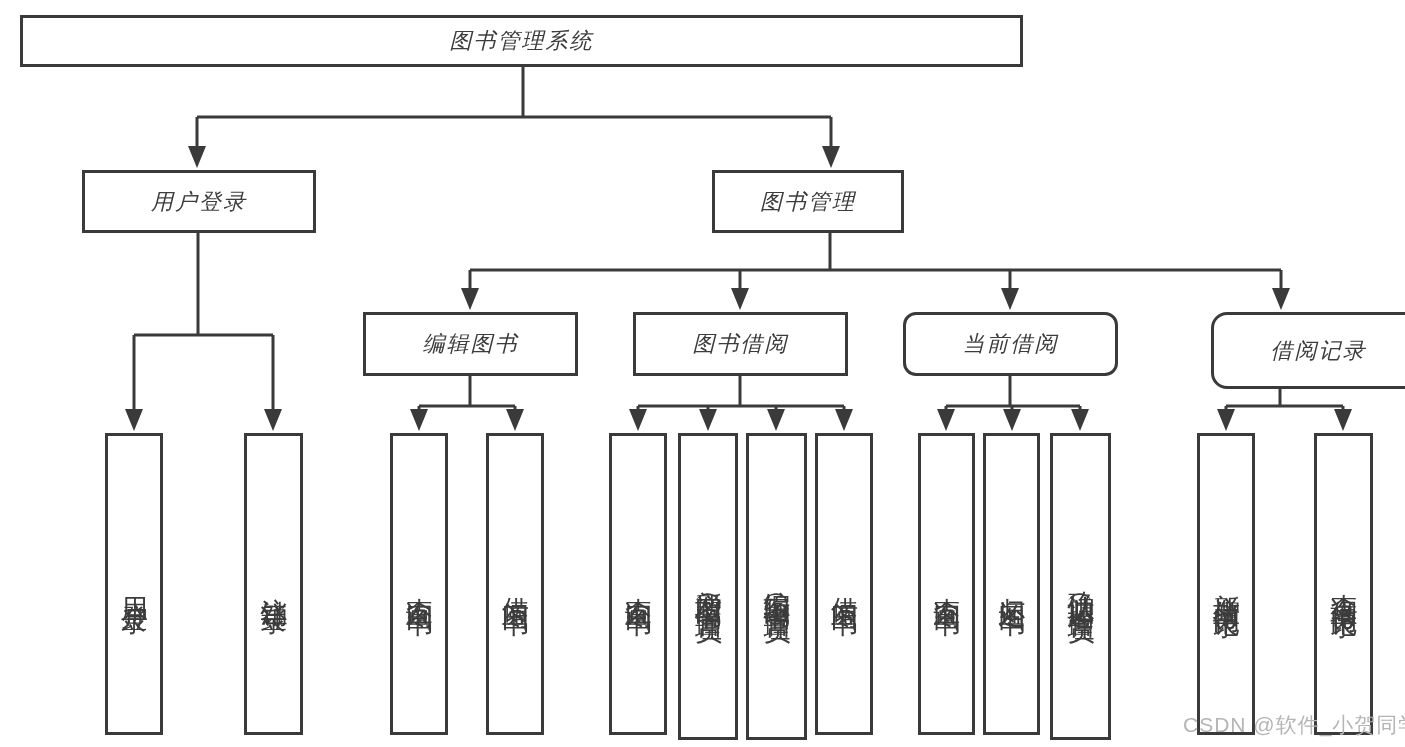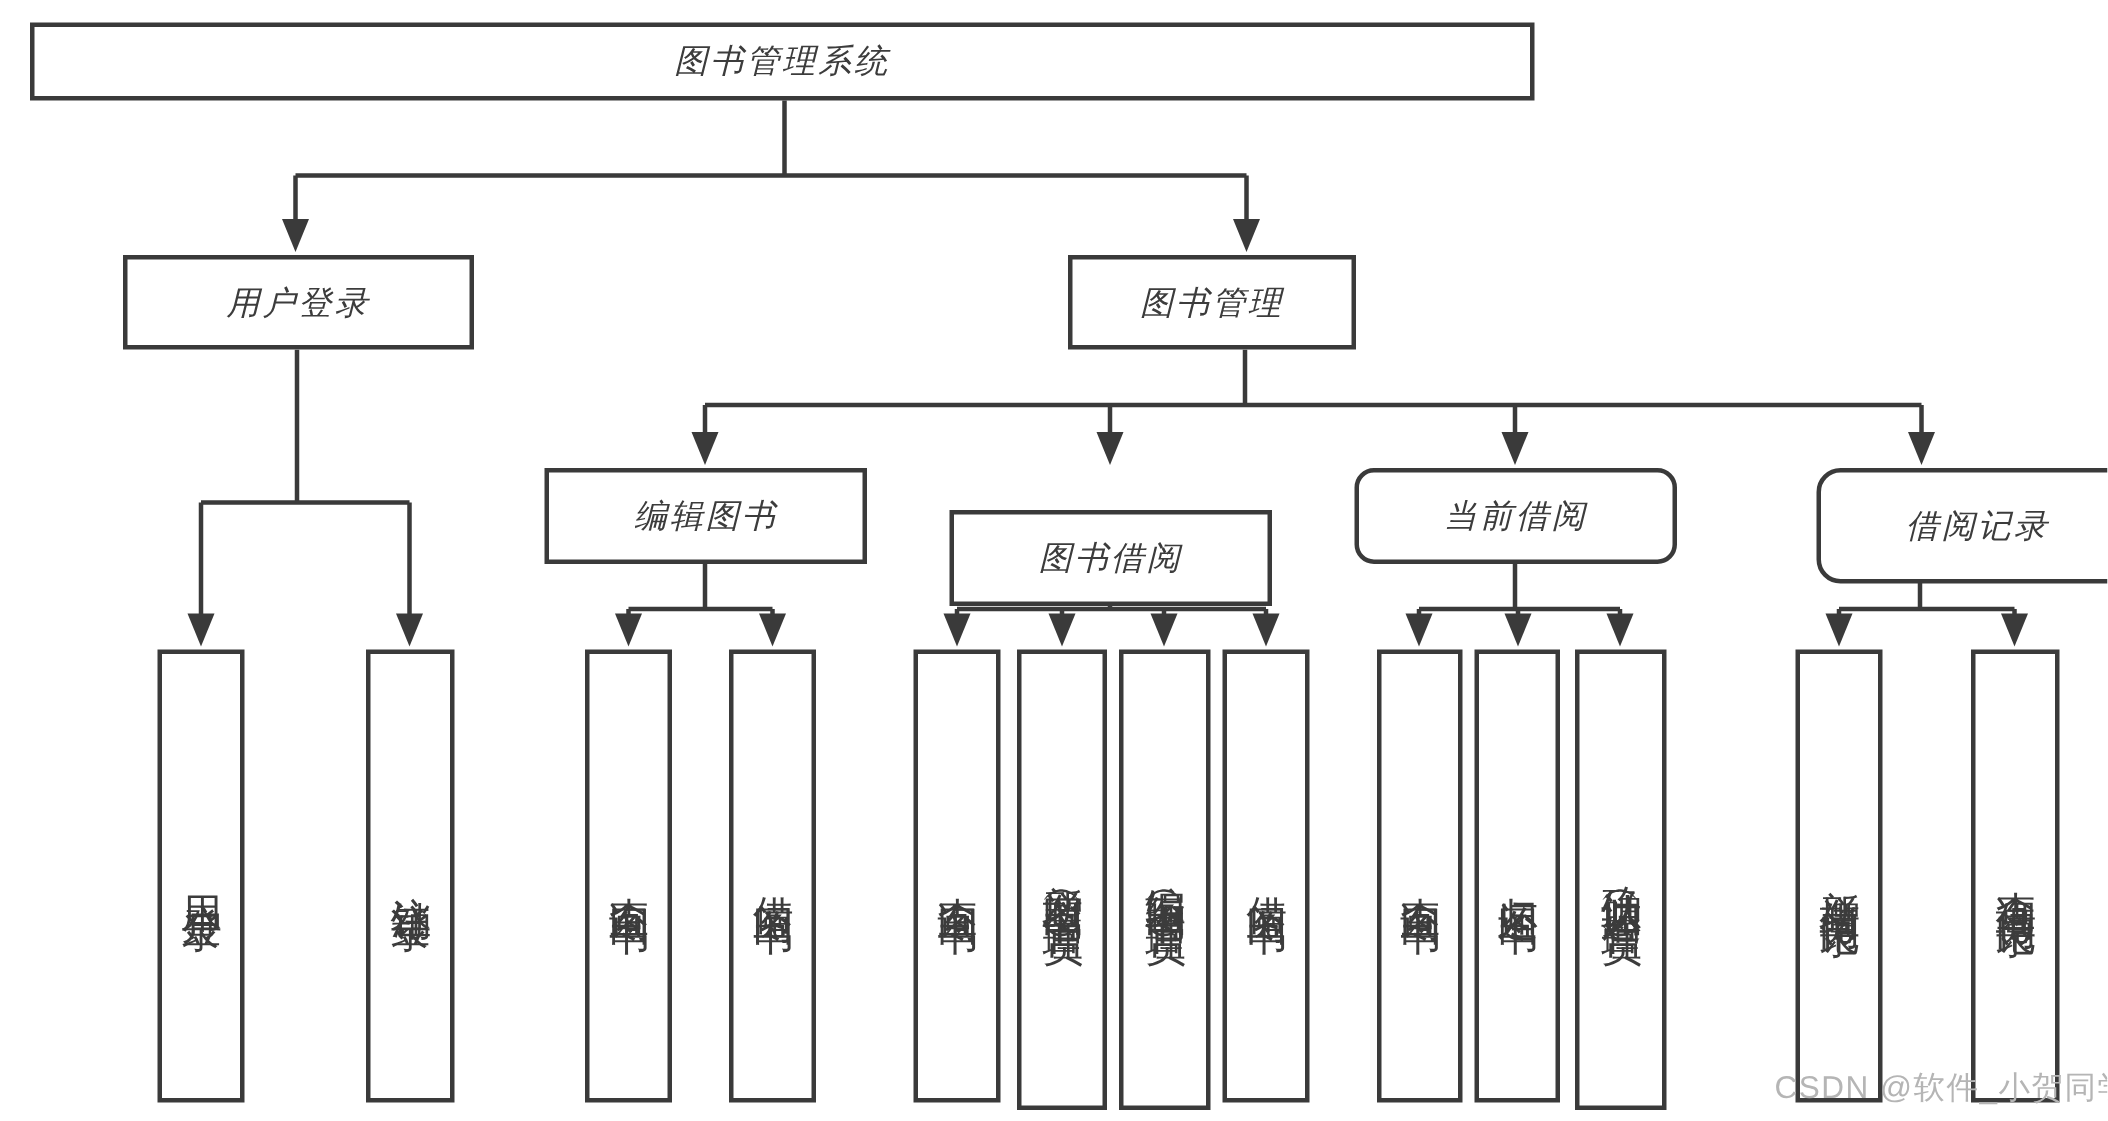--- a/index.html
+++ b/index.html
@@ -102,21 +102,21 @@
       <polygon points="1334,409 1352,409 1343,431"></polygon>
     </g>
   </svg>
 
   <div class="hbox" style="left:20px;top:15px;width:1003px;height:52px;">图书管理系统</div>
 
   <div class="hbox" style="left:82px;top:170px;width:234px;height:63px;">用户登录</div>
   <div class="hbox" style="left:712px;top:170px;width:192px;height:63px;">图书管理</div>
 
   <div class="hbox" style="left:363px;top:312px;width:215px;height:64px;">编辑图书</div>
-  <div class="hbox" style="left:633px;top:312px;width:215px;height:64px;margin-top:28px;">图书借阅</div>
+  <div class="hbox" style="left:633px;top:312px;width:215px;height:64px;">图书借阅</div>
   <div class="hbox" style="left:903px;top:312px;width:215px;height:64px;border-radius:13px;">当前借阅</div>
   <div class="hbox" style="left:1211px;top:312px;width:215px;height:77px;border-radius:16px;">借阅记录</div>
 
   <div class="vbox" style="left:105px;top:433px;width:58px;height:302px;">用户登录</div>
   <div class="vbox" style="left:244px;top:433px;width:59px;height:302px;">注销登录</div>
 
   <div class="vbox" style="left:390px;top:433px;width:58px;height:302px;">查询图书</div>
   <div class="vbox" style="left:486px;top:433px;width:58px;height:302px;">借阅图书</div>
 
   <div class="vbox" style="left:609px;top:433px;width:58px;height:302px;">查询图书</div>

